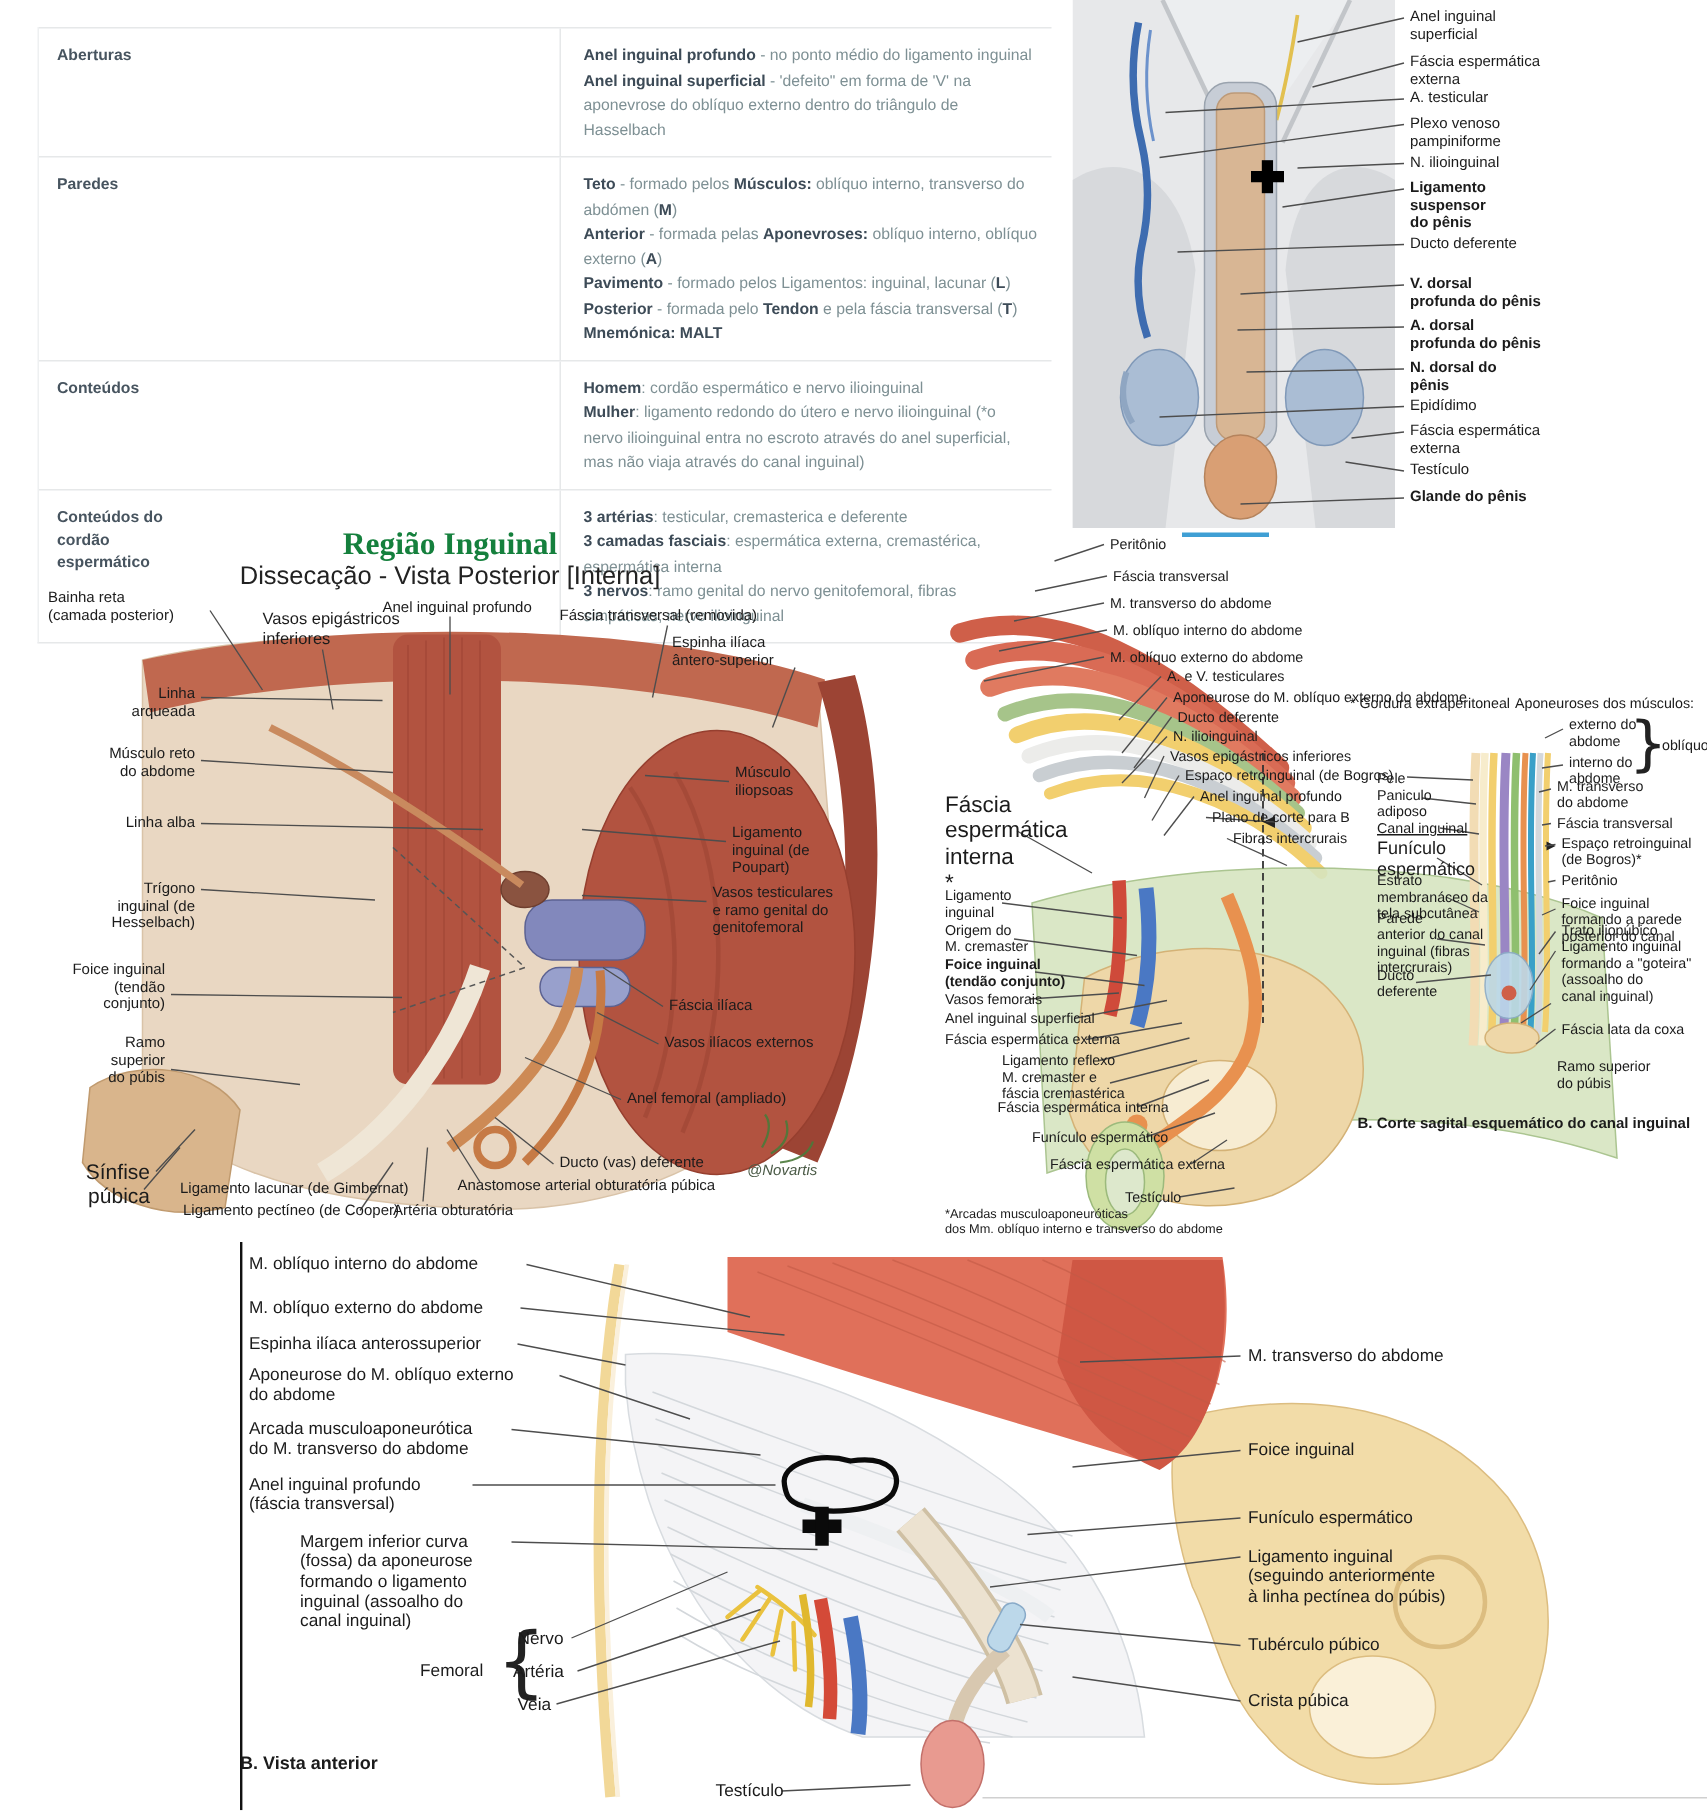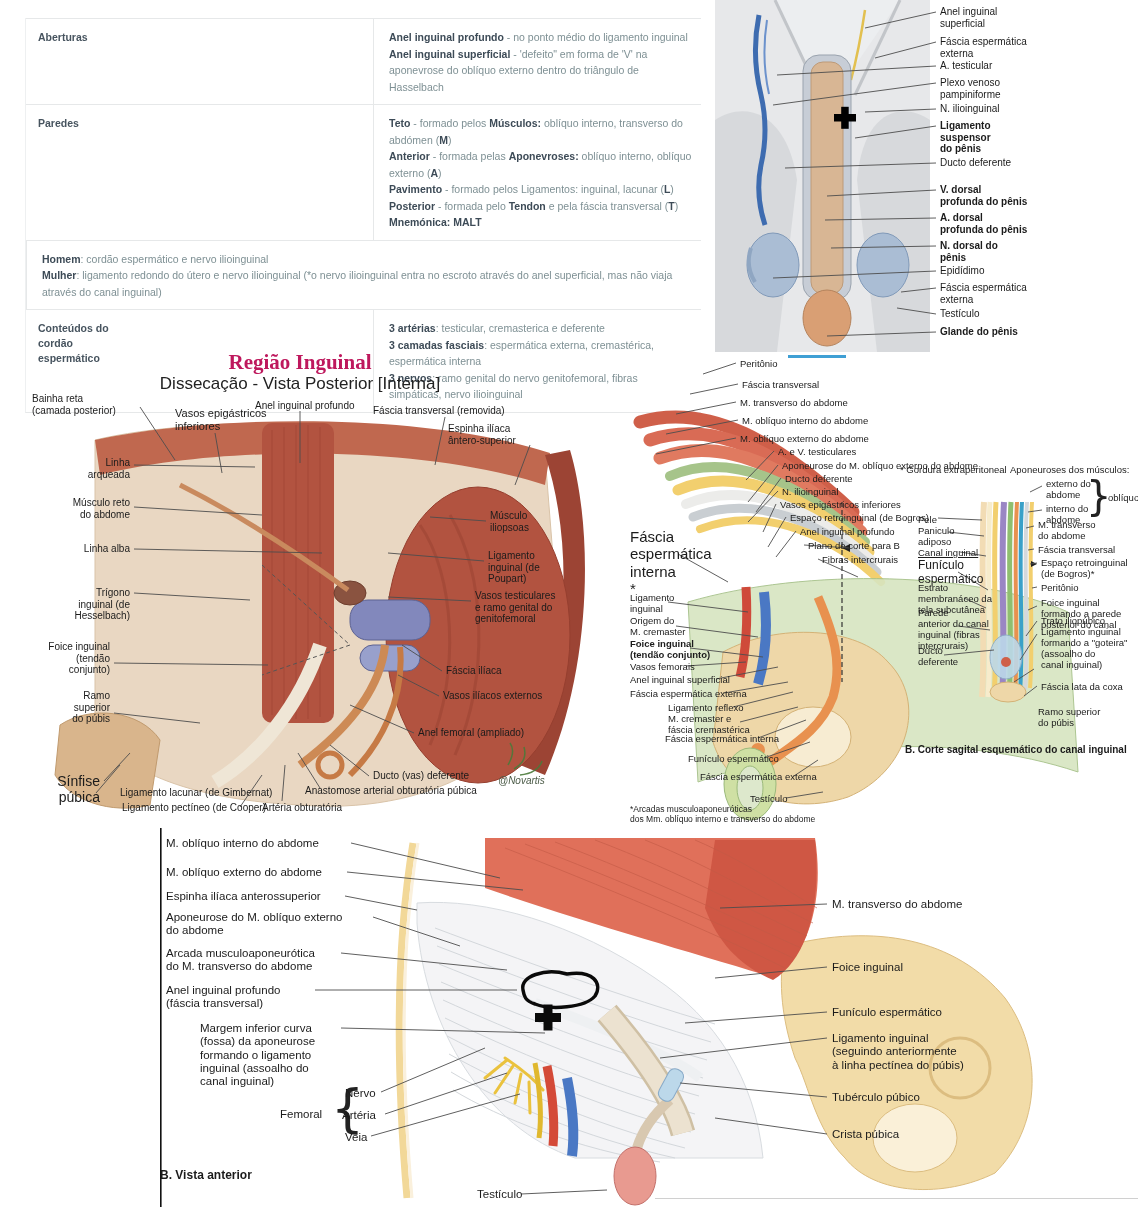--- a/index.html
+++ b/index.html
@@ -15,21 +15,21 @@
           color:#7e9094;line-height:16.5px;border-left:1px solid #e6e8e9;}
   .t-body .b{font-weight:700;color:#3d4b57;}
   
   .fig{position:absolute;}
   .fig svg{position:absolute;left:0;top:0;}
   .fl{position:absolute;white-space:pre-line;line-height:1.16;color:#1b1b1b;z-index:3;}
   .fl.b{font-weight:700;}
   .fl.u{text-decoration:underline;}
   .leader{stroke:#4d4d4d;stroke-width:0.9;fill:none;}
   #fig-posterior .fig-title{position:absolute;left:0;top:5px;width:600px;text-align:center;
-      font-family:"Liberation Serif",serif;font-weight:700;font-size:21px;color:#be185d;z-index:3;}
+      font-family:"Liberation Serif",serif;font-weight:700;font-size:21px;color:#15803d;z-index:3;}
   #fig-posterior .fig-subtitle{position:absolute;left:0;top:29px;width:600px;text-align:center;
       font-family:Liberation Sans, sans-serif;font-size:17px;color:#222;z-index:3;}
   .credit{position:absolute;left:498px;top:430px;font-style:italic;font-size:10px;color:#4a5a46;z-index:3;}
   .brace{position:absolute;font-weight:400;color:#222;z-index:3;font-family:"DejaVu Sans",sans-serif;}
   #brace-femoral{left:176px;top:250px;font-size:52px;line-height:60px;}
   #brace-obliquo{left:458px;top:122px;font-size:40px;line-height:44px;}
 </style>
 </head>
 <body>
 
@@ -47,20 +47,21 @@
         <div class="t-label">Paredes</div>
         <div class="t-body">
           <div class="t-line"><span class="b">Teto</span><span> - formado pelos </span><span class="b">Músculos:</span><span> oblíquo interno, transverso do abdómen (</span><span class="b">M</span><span>)</span></div>
           <div class="t-line"><span class="b">Anterior</span><span> - formada pelas </span><span class="b">Aponevroses:</span><span> oblíquo interno, oblíquo externo (</span><span class="b">A</span><span>)</span></div>
           <div class="t-line"><span class="b">Pavimento</span><span> - formado pelos Ligamentos: inguinal, lacunar (</span><span class="b">L</span><span>)</span></div>
           <div class="t-line"><span class="b">Posterior</span><span> - formada pelo </span><span class="b">Tendon</span><span> e pela fáscia transversal (</span><span class="b">T</span><span>)</span></div>
           <div class="t-line"><span class="b">Mnemónica: MALT</span></div>
         </div>
       </div>
       <div class="t-row">
+        <div class="t-label">Conteúdos</div>
         <div class="t-body">
           <div class="t-line"><span class="b">Homem</span><span>: cordão espermático e nervo ilioinguinal</span></div>
           <div class="t-line"><span class="b">Mulher</span><span>: ligamento redondo do útero e nervo ilioinguinal (*o nervo ilioinguinal entra no escroto através do anel superficial, mas não viaja através do canal inguinal)</span></div>
         </div>
       </div>
       <div class="t-row">
         <div class="t-label">Conteúdos do
 cordão
 espermático</div>
         <div class="t-body">

